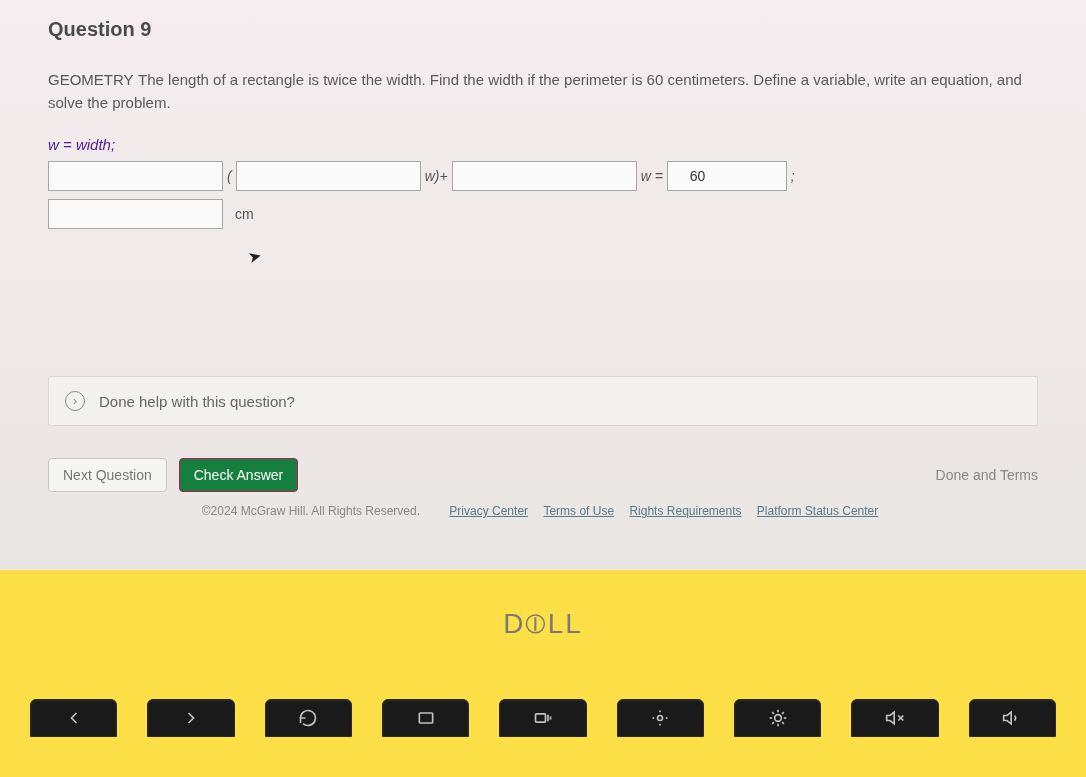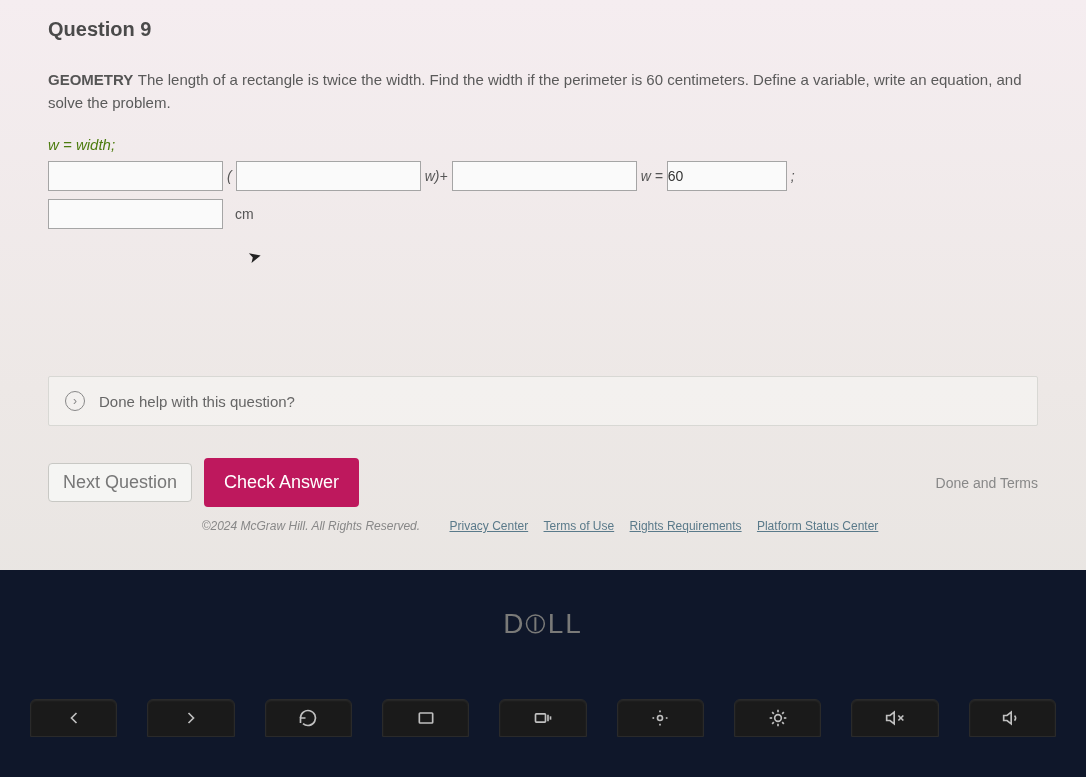--- a/index.html
+++ b/index.html
@@ -22,34 +22,34 @@
     .question-header {
       font-size: 20px;
       font-weight: 600;
       color: #4a4a4a;
       margin-bottom: 28px;
     }
     .question-body {
       margin-bottom: 20px;
     }
     .subject-label {
-      font-weight: 700;
+      font-weight: 400;
       color: #555;
       font-size: 15px;
     }
     .question-text {
       color: #5a5a5a;
       font-size: 15px;
       line-height: 1.5;
       display: inline;
     }
     .variable-def {
       margin-top: 22px;
       font-style: italic;
-      color: #4d7c0f;
+      color: #4c1d95;
       font-size: 15px;
       margin-bottom: 8px;
     }
     .equation-row {
       display: flex;
       align-items: center;
       gap: 4px;
       margin-bottom: 8px;
       font-style: italic;
       color: #555;
@@ -59,21 +59,21 @@
       display: flex;
       align-items: center;
       gap: 12px;
       color: #555;
       font-size: 14px;
     }
     input.text-input {
       height: 30px;
       border: 1px solid #a5a5a5;
       background: #fafafa;
-      padding: 2px 0;
+      padding: 2px 22px;
       font-size: 14px;
       color: #333;
     }
     .input-w1 { width: 175px; }
     .input-w2 { width: 185px; }
     .input-w3 { width: 185px; }
     .input-w4 { width: 120px; }
     .input-w5 { width: 175px; }
     .cursor-arrow {
       margin-top: 18px;
@@ -110,62 +110,61 @@
     }
     .button-row {
       margin-top: 32px;
       display: flex;
       align-items: center;
       gap: 12px;
     }
     .btn {
       padding: 8px 14px;
       border-radius: 4px;
-      font-size: 18px;
+      font-size: 14px;
       cursor: pointer;
       border: 1px solid transparent;
     }
     .btn-secondary {
       background: #f5f5f3;
       border: 1px solid #c8c8c4;
       color: #777;
     }
     .btn-primary {
-      background: #be185d;
+      background: #15803d;
       color: #fff;
-      border: 6px solid #be185d;
+      border: 1px solid #be185d;
     }
     .done-review {
       margin-left: auto;
       color: #888;
       font-size: 14px;
     }
     .footer-links {
       margin-top: 12px;
       text-align: center;
       font-size: 12px;
       color: #777;
     }
     .footer-links a {
       color: #5a7a8a;
       text-decoration: underline;
       margin: 0 6px;
     }
     .footer-links .copyright {
       color: #888;
       margin-right: 20px;
-      font-style: italic;
     }
     .laptop-bezel {
       position: absolute;
       top: 570px;
       left: 0;
       width: 100%;
       height: 207px;
-      background: #0f172a;
+      background: #fde047;
       display: flex;
       flex-direction: column;
       align-items: center;
     }
     .dell-logo {
       margin-top: 38px;
       font-family: Arial, sans-serif;
       font-weight: 400;
       font-size: 28px;
       color: #7a7a78;

